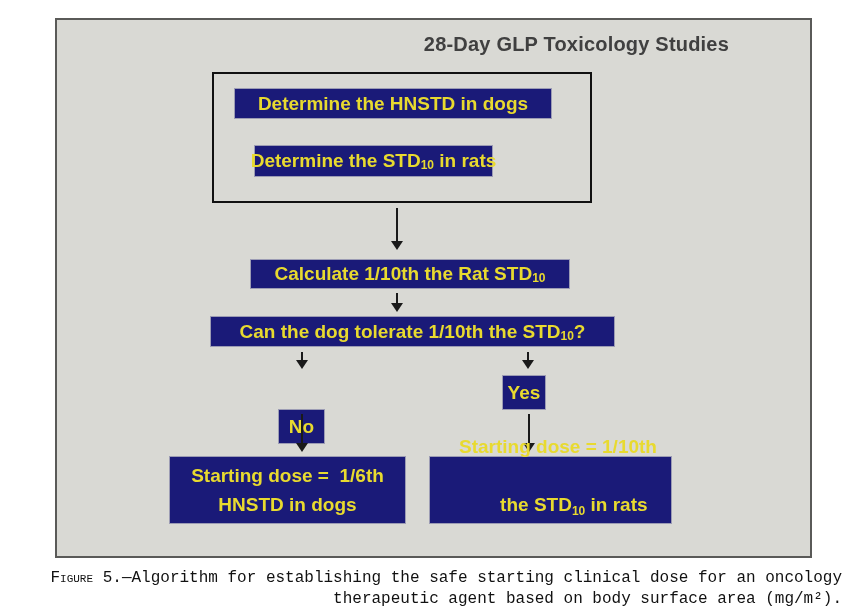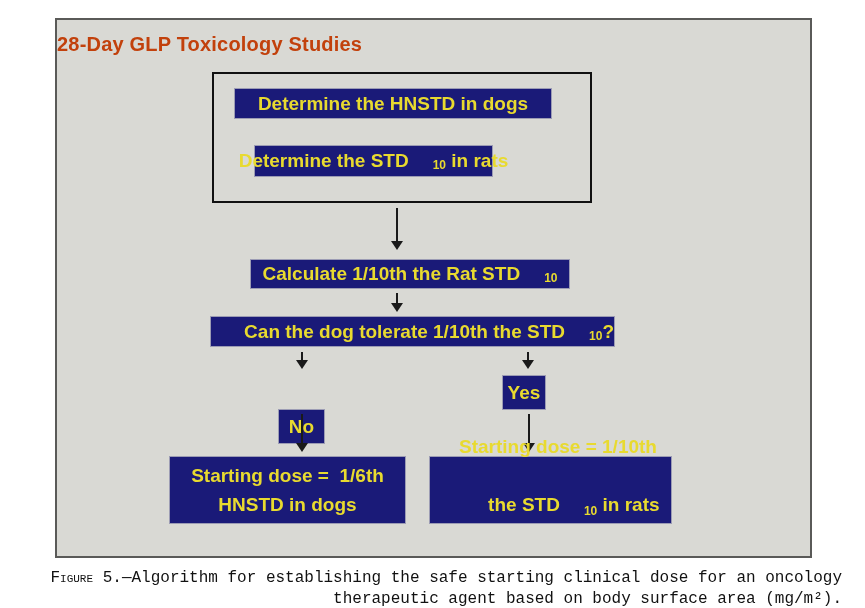--- a/index.html
+++ b/index.html
@@ -16,43 +16,43 @@
     width:865px;height:608px;position:relative;overflow:hidden;
     font-family:"Liberation Sans", sans-serif;
   }
   .panel{
     position:absolute;left:55px;top:18px;width:757px;height:540px;
     background:var(--panel-bg);
     border:2px solid var(--panel-border);
   }
   .fig-title{
     position:absolute;top:13px;left:0;width:672px;
-    text-align:left;font-size:20px;font-weight:bold;color:#c2410c;
+    text-align:right;font-size:20px;font-weight:bold;color:#404040;
     letter-spacing:0.2px;
   }
   .group-box{
     position:absolute;left:155px;top:52px;width:380px;height:131px;
     border:2px solid #111;background:transparent;
   }
   .node{
     position:absolute;
     background:var(--node-bg);
     border:1px solid var(--node-border);
     color:var(--node-text);
     font-weight:bold;font-size:19px;
     display:flex;align-items:center;justify-content:center;
     white-space:pre;
   }
   .node .sub{
-    font-size:12px;position:relative;top:4px;line-height:1;margin-left:24px;
+    font-size:12px;position:relative;top:4px;line-height:1;
   }
   .node-hnstd{left:20px;top:14px;width:318px;height:31px;}
   .node-std10{left:40px;top:71px;width:239px;height:32px;}
   .node-calc{left:193px;top:239px;width:320px;height:30px;text-align:right;}
-  .node-question{left:153px;top:296px;width:405px;height:31px;justify-content:flex-end;}
+  .node-question{left:153px;top:296px;width:405px;height:31px;}
   .node-no{left:221px;top:355px;width:47px;height:35px;margin-top:34px;}
   .node-yes{left:445px;top:355px;width:44px;height:35px;}
   .node-result{flex-direction:column;justify-content:center;line-height:29px;}
   .node-result-no{left:112px;top:436px;width:237px;height:68px;}
   .node-result-yes{left:372px;top:436px;width:243px;height:68px;padding-left:15px;}
   .arrow{
     position:absolute;display:flex;flex-direction:column;align-items:center;
     width:14px;transform:translateX(-50%);
   }
   .arrow .stem{width:2.5px;background:var(--arrow);flex:1;}

